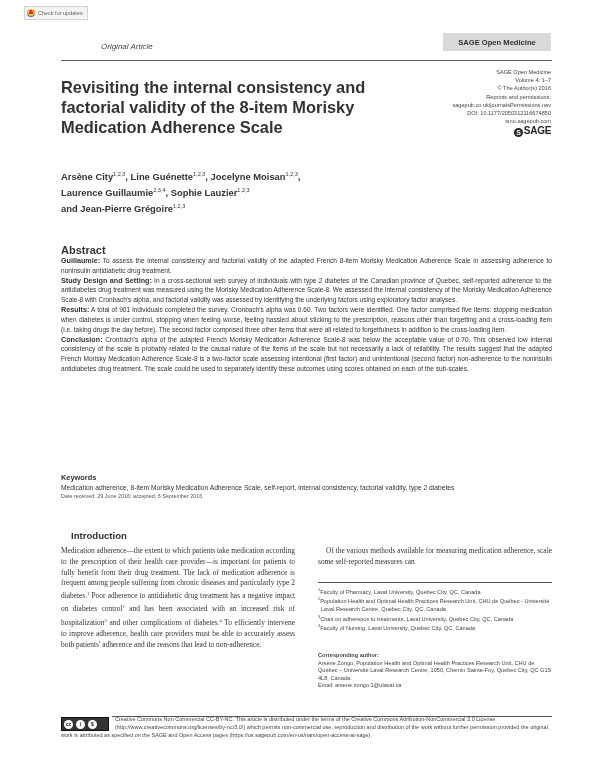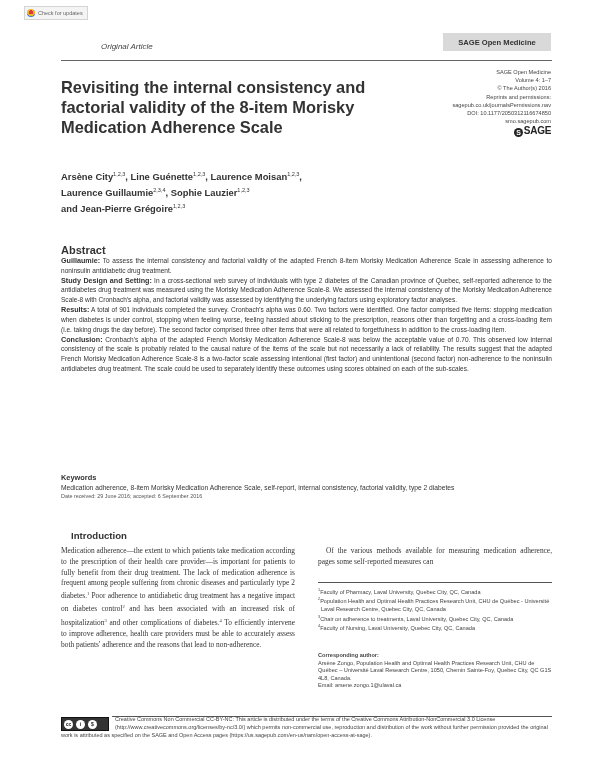--- a/index.html
+++ b/index.html
@@ -84,21 +84,21 @@
   <div>Reprints and permissions:</div>
   <div>sagepub.co.uk/journalsPermissions.nav</div>
   <div>DOI: 10.1177/2050312116674850</div>
   <div>smo.sagepub.com</div>
   <div class="sage-logo"><span class="s-mark">S</span><span>SAGE</span></div>
 </div>
 
 <div class="authors sans">
   <span><span>Arsène City</span><sup>1,2,3</sup><span>, </span></span>
   <span><span>Line Guénette</span><sup>1,2,3</sup><span>, </span></span>
-  <span><span>Laurence Moisan</span><sup>1,2,3</sup><span>,</span></span><br>
+  <span><span>Jocelyne Moisan</span><sup>1,2,3</sup><span>,</span></span><br>
   <span><span>Laurence Guillaumie</span><sup>2,3,4</sup><span>, </span></span>
   <span><span>Sophie Lauzier</span><sup>1,2,3</sup></span><br>
   <span><span>and Jean-Pierre Grégoire</span><sup>1,2,3</sup></span>
 </div>
 
 <div class="abstract sans">
   <div class="h">Abstract</div>
   <p><span class="lbl">Guillaumie:</span><span> To assess the internal consistency and factorial validity of the adapted French 8-item Morisky Medication Adherence Scale in assessing adherence to noninsulin antidiabetic drug treatment.</span></p>
   <p><span class="lbl">Study Design and Setting:</span><span> In a cross-sectional web survey of individuals with type 2 diabetes of the Canadian province of Quebec, self-reported adherence to the antidiabetes drug treatment was measured using the Morisky Medication Adherence Scale-8. We assessed the internal consistency of the Morisky Medication Adherence Scale-8 with Cronbach's alpha, and factorial validity was assessed by identifying the underlying factors using exploratory factor analyses.</span></p>
   <p><span class="lbl">Results:</span><span> A total of 901 individuals completed the survey. Cronbach's alpha was 0.60. Two factors were identified. One factor comprised five items: stopping medication when diabetes is under control, stopping when feeling worse, feeling hassled about sticking to the prescription, reasons other than forgetting and a cross-loading item (i.e. taking drugs the day before). The second factor comprised three other items that were all related to forgetfulness in addition to the cross-loading item.</span></p>
@@ -106,21 +106,21 @@
 </div>
 
 <div class="keywords sans">
   <div class="h">Keywords</div>
   <div>Medication adherence, 8-item Morisky Medication Adherence Scale, self-report, internal consistency, factorial validity, type 2 diabetes</div>
 </div>
 <div class="dates sans">Date received: 29 June 2016; accepted: 6 September 2016</div>
 
 <div class="intro-h sans">Introduction</div>
 <p class="intro-left serif"><span>Medication adherence—the extent to which patients take medication according to the prescription of their health care provider—is important for patients to fully benefit from their drug treatment. The lack of medication adherence is frequent among people suffering from chronic diseases and particularly type 2 diabetes.</span><sup>1</sup><span> Poor adherence to antidiabetic drug treatment has a negative impact on diabetes control</span><sup>2</sup><span> and has been associated with an increased risk of hospitalization</span><sup>3</sup><span> and other complications of diabetes.</span><sup>4</sup><span> To efficiently intervene to improve adherence, health care providers must be able to accurately assess both patients' adherence and the reasons that lead to non-adherence.</span></p>
-<p class="intro-right serif">Of the various methods available for measuring medication adherence, pages some self-reported measures can</p>
+<p class="intro-right serif">Of the various methods available for measuring medication adherence, scale some self-reported measures can</p>
 
 <div class="fn-rule"></div>
 <div class="affils sans">
   <div><sup>1</sup><span>Faculty of Pharmacy, Laval University, Quebec City, QC, Canada</span></div>
   <div><sup>2</sup><span>Population Health and Optimal Health Practices Research Unit, CHU de Québec - Université Laval Research Centre, Quebec City, QC, Canada</span></div>
   <div><sup>3</sup><span>Chair on adherence to treatments, Laval University, Quebec City, QC, Canada</span></div>
   <div><sup>4</sup><span>Faculty of Nursing, Laval University, Quebec City, QC, Canada</span></div>
 </div>
 <div class="corr sans">
   <div class="h">Corresponding author:</div>

